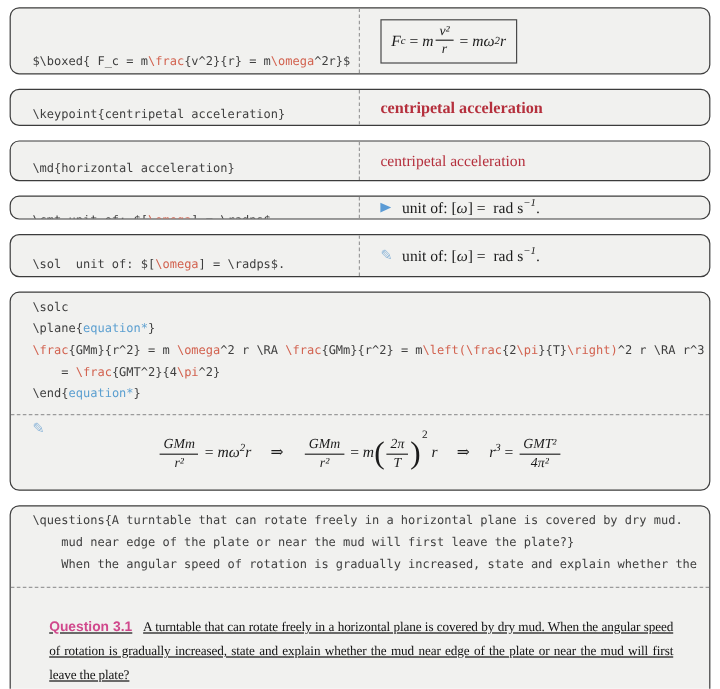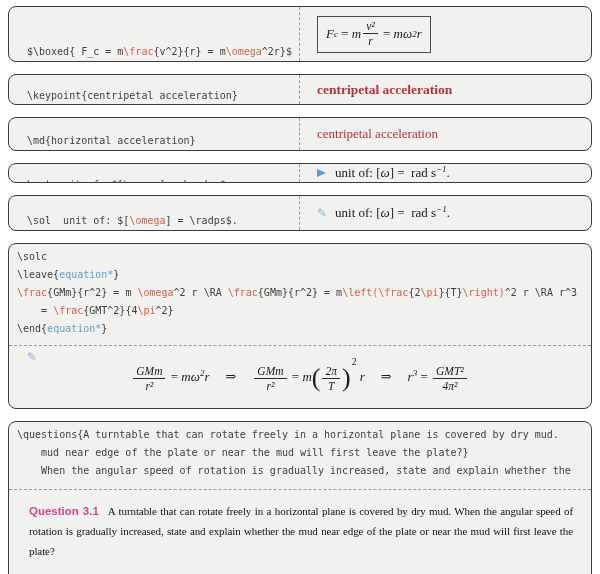--- a/index.html
+++ b/index.html
@@ -39,28 +39,28 @@
   .arrow{margin:0 16px;font-size:13px;}
 
   .mathbox{border:1px solid #4a4a4a;padding:3px 8px 4px;display:inline-flex;align-items:center;}
   .kp{font-family:"Liberation Serif","DejaVu Serif",serif;font-weight:bold;color:#b5303d;font-size:13.5px;}
   .mdred{font-family:"Liberation Serif","DejaVu Serif",serif;color:#b5303d;font-size:13px;}
 
   .tri-icon{display:inline-block;width:0;height:0;border-left:9px solid #5b9bd5;
             border-top:4px solid transparent;border-bottom:4px solid transparent;margin-right:9px;}
   .pencil{color:#8db6d9;font-size:12px;margin-right:8px;font-family:"DejaVu Sans",sans-serif;font-style:normal;}
 
-  .code-block{padding:4px 0 0 8px;}
+  .code-block{padding:4px 0 0 18px;}
   .divider-h{border-top:1.5px dashed #9b9b9b;margin-top:7px;}
   #questions .divider-h{margin-top:9px;}
   .solc-render{position:relative;height:58px;display:flex;align-items:center;justify-content:center;}
   .solc-pencil{position:absolute;left:18px;top:4px;margin:0;}
   .q-render{padding:7px 14px 0 16px;}
   .q-par{font-family:"Liberation Serif","DejaVu Serif",serif;font-size:11px;line-height:20px;
-         color:#111;text-align:justify;letter-spacing:-0.1px;margin:4px;}
+         color:#111;text-align:justify;letter-spacing:-0.1px;margin:16px;text-decoration:underline;}
   .qlabel{font-family:"Liberation Sans","DejaVu Sans",sans-serif;font-weight:bold;color:#d0488c;
           font-size:11.5px;padding-right:9px;letter-spacing:0;}
   .watermark{position:absolute;right:12px;bottom:4px;font-family:Liberation Mono, monospace;
              font-size:10px;color:#14532d;letter-spacing:1px;}
 </style>
 </head>
 <body>
 
 <div id="panels">
     <div class="panel" id="boxed-formula">
@@ -129,21 +129,21 @@
         <div class="divider-v"></div>
         <div class="render-col">
           <span class="pencil">✎</span>
           <span class="m"><span class="mu">unit of: [</span><span class="mi mu">ω</span><span class="mu">] =  rad s</span><sup class="msup">−1</sup><span class="mu">.</span></span>
         </div>
       </div>
     </div>
     <div class="panel" id="solc">
       <div class="code-block">
         <div class="code-line"><span class="tok-p">\solc</span></div>
-        <div class="code-line"><span class="tok-p">\leave{</span><span class="tok-e">equation*</span><span class="tok-p">}</span></div>
+        <div class="code-line"><span class="tok-p">\plane{</span><span class="tok-e">equation*</span><span class="tok-p">}</span></div>
         <div class="code-line"><span class="tok-c">\frac</span><span class="tok-p">{GMm}{r^2} = m </span><span class="tok-c">\omega</span><span class="tok-p">^2 r \RA </span><span class="tok-c">\frac</span><span class="tok-p">{GMm}{r^2} = m</span><span class="tok-c">\left(</span><span class="tok-c">\frac</span><span class="tok-p">{2</span><span class="tok-c">\pi</span><span class="tok-p">}{T}</span><span class="tok-c">\right)</span><span class="tok-p">^2 r \RA r^3</span></div>
         <div class="code-line"><span class="tok-p">    = </span><span class="tok-c">\frac</span><span class="tok-p">{GMT^2}{4</span><span class="tok-c">\pi</span><span class="tok-p">^2}</span></div>
         <div class="code-line"><span class="tok-p">\end{</span><span class="tok-e">equation*</span><span class="tok-p">}</span></div>
       </div>
       <div class="divider-h"></div>
       <div class="solc-render">
         <span class="pencil solc-pencil">✎</span>
         <span class="m"><span class="frac"><span class="num">GMm</span><span class="den">r²</span></span><span class="mu"> = </span><span class="mi mu">mω</span><sup class="msup">2</sup><span class="mi mu">r</span><span class="arrow">⇒</span><span class="frac"><span class="num">GMm</span><span class="den">r²</span></span><span class="mu"> = </span><span class="mi mu">m</span><span class="paren">(</span><span class="frac"><span class="num">2π</span><span class="den">T</span></span><span class="paren">)</span><span class="mpsup">2</span><span class="mi mu"> r</span><span class="arrow">⇒</span><span class="mi mu">r</span><sup class="msup">3</sup><span class="mu"> = </span><span class="frac"><span class="num">GMT²</span><span class="den">4π²</span></span></span>
       </div>
     </div>

